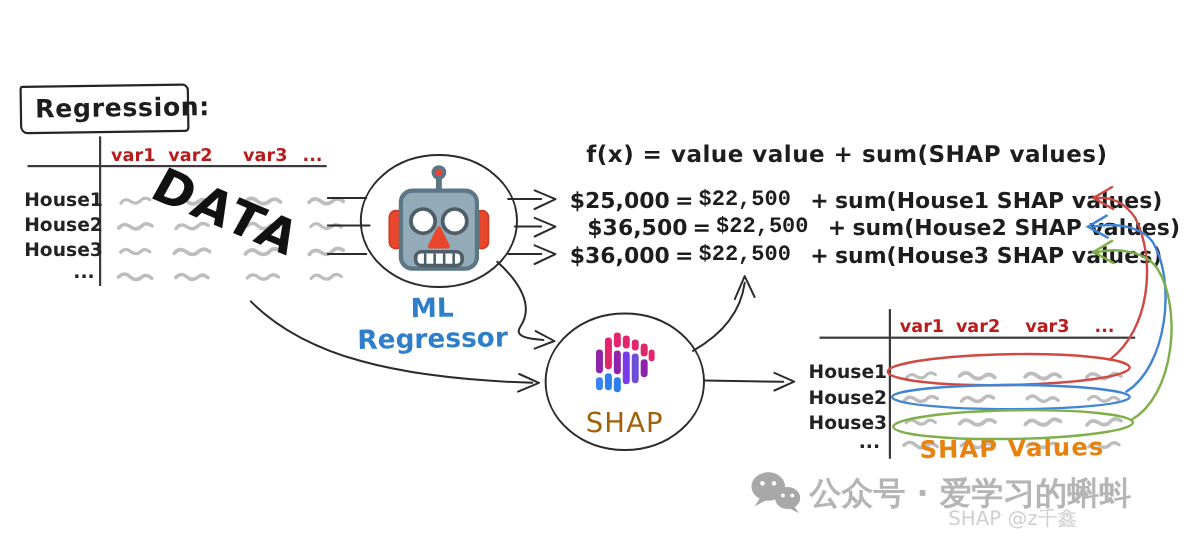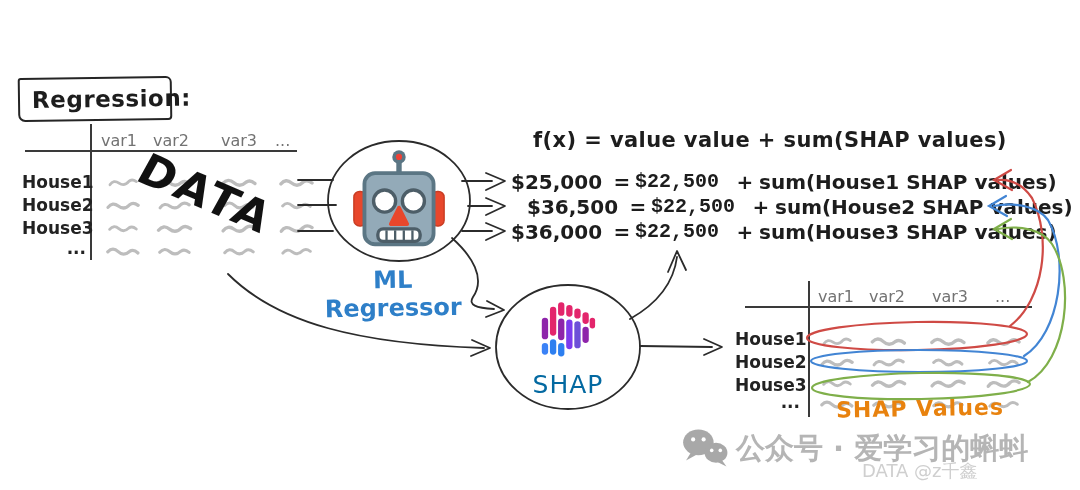--- a/index.html
+++ b/index.html
@@ -7,36 +7,36 @@
           font-family:"DejaVu Sans",sans-serif;color:#1d1d1d;}
   .abs{position:absolute;}
   
   .reg-box{left:18px;top:77px;width:138px;height:40px;border:2.4px solid #252525;
            border-radius:3px 6px 4px 7px;transform:rotate(-0.8deg);
            display:flex;align-items:center;padding-left:12px;background:#fff;z-index:2;}
   .reg-box span{font-size:23px;font-weight:bold;letter-spacing:0.5px;}
   
   .hline{background:#3a3a3a;height:2.4px;z-index:2;}
   .vline{background:#3a3a3a;width:2.2px;z-index:2;}
-  .th{font-size:16px;font-weight:normal;color:#737373;z-index:2;}
+  .th{font-size:16px;font-weight:bold;color:#b91c1c;z-index:2;}
   .rowlab{font-size:17px;font-weight:bold;color:#222;text-align:right;z-index:2;}
   .squig-grid{display:grid;z-index:1;}
   .squig-grid span{display:flex;align-items:center;justify-content:center;}
   
   .data-word{left:136px;top:168px;font-size:44px;font-weight:bold;letter-spacing:3px;
              transform:rotate(23deg) skewX(-6deg);color:#111;z-index:3;}
   
   .ml-label{left:308px;top:266px;width:170px;text-align:center;font-size:24px;font-weight:bold;
             color:#2e7fc8;transform:rotate(-1deg);z-index:2;}
   .shap-label{left:528px;top:370px;width:80px;text-align:center;font-size:25px;
-              color:#0369a1;letter-spacing:1px;z-index:2;}
+              color:#a16207;letter-spacing:1px;z-index:2;}
   
   .fx-line{left:533px;top:128px;font-size:21px;font-weight:bold;letter-spacing:0.4px;z-index:2;}
   .eq{left:511px;display:flex;font-size:20px;font-weight:bold;z-index:2;white-space:nowrap;}
-  .eq .r{width:98px;}
+  .eq .r{width:98px;text-align:right;}
   .eq .s{width:26px;text-align:center;}
   .eq .b{width:96px;font-family:Liberation Mono, monospace;}
   .eq .p{width:28px;text-align:center;}
   .shap-caption{left:836px;top:396px;font-size:22px;font-weight:bold;color:#e8820e;
                 transform:rotate(-1deg);z-index:4;letter-spacing:1px;}
   
   .wm-main{left:736px;top:429px;font-size:29px;color:#b5b5b5;font-weight:bold;z-index:2;}
   .wm-sub{left:862px;top:459px;font-size:18px;color:#cfcfcf;z-index:2;}
   svg.overlay{position:absolute;left:0;top:0;z-index:5;pointer-events:none;}
   .node-art{z-index:4;}
@@ -307,21 +307,21 @@
       <path d="M9 26 L4 34 L15 28 Z" fill="#a8a8a8"></path>
       <circle cx="11.5" cy="12" r="2.2" fill="#fff"></circle>
       <circle cx="22.5" cy="12" r="2.2" fill="#fff"></circle>
       <ellipse cx="35.5" cy="26" rx="12" ry="10.5" fill="#a8a8a8"></ellipse>
       <path d="M42 34 L46.5 40.5 L36.5 35.5 Z" fill="#a8a8a8"></path>
       <circle cx="31" cy="23.5" r="1.9" fill="#fff"></circle>
       <circle cx="40" cy="23.5" r="1.9" fill="#fff"></circle>
     </svg>
   </div>
   <div class="abs wm-main">公众号 · 爱学习的蝌蚪</div>
-  <div class="abs wm-sub">DATA @z千鑫</div>
+  <div class="abs wm-sub">SHAP @z千鑫</div>
 
   <svg class="overlay" width="1080" height="490" viewBox="0 0 1080 490">
     <g stroke="#2b2b2b" stroke-width="1.8" fill="none" stroke-linecap="round" stroke-linejoin="round">
 
       <ellipse cx="399" cy="201" rx="71" ry="60"></ellipse>
       <ellipse cx="568" cy="347" rx="72" ry="62"></ellipse>
 
       <path d="M298 180 L333 180"></path>
       <path d="M298 205 L336 205"></path>
       <path d="M298 231 L333 231"></path>

